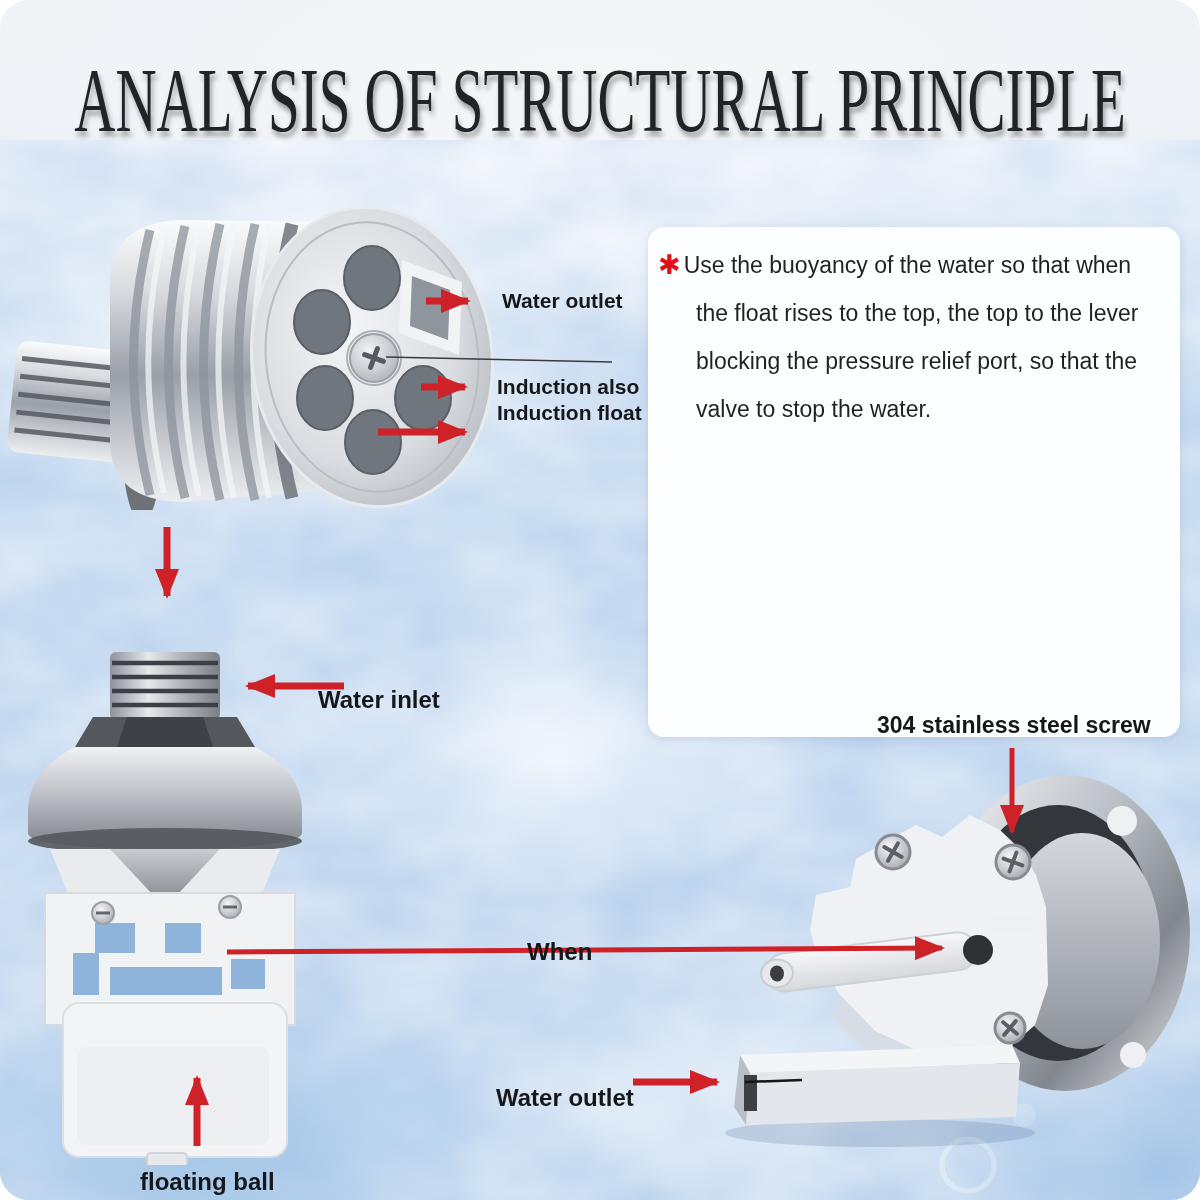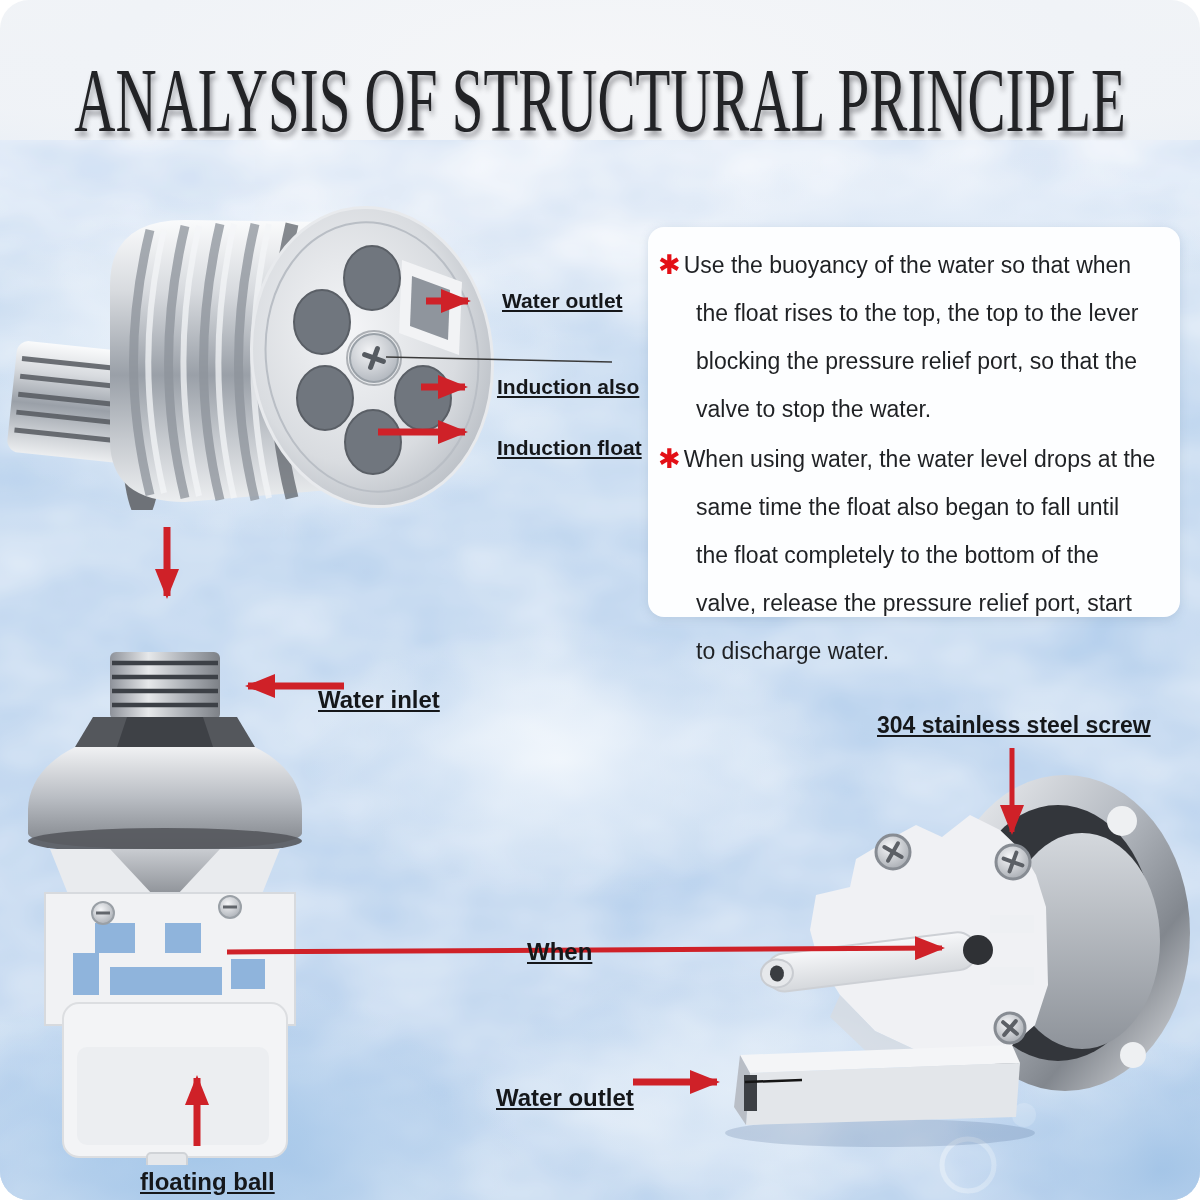--- a/index.html
+++ b/index.html
@@ -22,31 +22,31 @@
 
   .title{
     position:absolute;left:0;top:48px;width:100%;text-align:center;
     font-family:"Liberation Serif",serif;font-weight:400;font-size:57px;
     color:#222326;letter-spacing:0px;white-space:nowrap;
     transform:scaleY(1.6);transform-origin:50% 0;
     text-shadow:2px 3px 4px rgba(45,45,50,.45);
   }
 
   .panel{
-    position:absolute;left:648px;top:227px;width:532px;height:390px;
+    position:absolute;left:648px;top:227px;width:532px;height:510px;
     background:#fdfeff;border-radius:16px;box-shadow:0 2px 8px rgba(120,150,180,.25);
     box-sizing:border-box;padding:14px 24px 0 10px;
   }
   .panel p{
     margin:0 0 2px 0;font-size:23px;line-height:48px;color:#1f2124;
     padding-left:38px;text-indent:-38px;
   }
   .ast{color:#e30f16;font-size:27px;margin-right:3px;vertical-align:-1px;}
 
-  .lbl{position:absolute;font-weight:700;color:#15171a;white-space:nowrap;text-decoration:underline;}
+  .lbl{position:absolute;font-weight:700;color:#15171a;white-space:nowrap;}
   .lbl-sm{font-size:21px;}
   .lbl-md{font-size:23px;text-align:center;}
   .lbl-lg{font-size:24px;margin-top:18px;}
 
   .overlay,.valve{position:absolute;}
 </style>
 </head>
 <body>
 
 <div class="stage">
@@ -285,21 +285,20 @@
       <ellipse cx="190" cy="378" rx="155" ry="14" fill="rgba(80,110,150,.22)"></ellipse>
       <polygon points="50,300 322,290 330,308 60,318" fill="#f4f5f7"></polygon>
       <polygon points="60,318 330,308 326,362 56,370" fill="#e3e6ea"></polygon>
       <polygon points="50,300 60,318 56,370 44,352" fill="#b9bec6"></polygon>
       <rect x="54" y="320" width="13" height="36" fill="#3c3f44"></rect>
     </g>
   </svg>
 
   <div class="panel">
     <p><span class="ast">✱</span><span>Use the buoyancy of the water so that when the float rises to the top, the top to the lever blocking the pressure relief port, so that the valve to stop the water.</span></p>
-    <p><span class="ast">✱</span><span>When using water, the water level drops at the same time the float also began to fall until the float completely to the bottom of the valve, release the pressure relief port, start to discharge water.</span></p>
   </div>
 
   <svg class="overlay" style="left:0;top:0" width="1200" height="1200" viewBox="0 0 1200 1200">
     <defs>
       <marker id="ah" markerUnits="userSpaceOnUse" markerWidth="30" markerHeight="24" refX="27" refY="12" orient="auto">
         <path d="M0,0 L30,12 L0,24 z" fill="#cf2128"></path>
       </marker>
     </defs>
     <g stroke="#cf2128" fill="none">
       <line x1="426" y1="301" x2="468" y2="301" stroke-width="7" marker-end="url(#ah)"></line>
@@ -311,20 +310,20 @@
       <line x1="227" y1="952" x2="942" y2="948" stroke-width="5" marker-end="url(#ah)"></line>
       <line x1="633" y1="1082" x2="717" y2="1082" stroke-width="7" marker-end="url(#ah)"></line>
       <line x1="197" y1="1146" x2="197" y2="1078" stroke-width="7" marker-end="url(#ah)"></line>
     </g>
     <line x1="386" y1="357" x2="612" y2="362" stroke="#3a3a3a" stroke-width="1.5"></line>
     <line x1="745" y1="1082" x2="802" y2="1080" stroke="#151515" stroke-width="2.5"></line>
   </svg>
 
   <div class="lbl lbl-sm" style="left:502px;top:289px">Water outlet</div>
   <div class="lbl lbl-sm" style="left:497px;top:375px">Induction also</div>
-  <div class="lbl lbl-sm" style="left:497px;top:436px">Induction float</div>
+  <div class="lbl lbl-sm" style="left:497px;top:401px">Induction float</div>
   <div class="lbl lbl-lg" style="left:318px;top:668px">Water inlet</div>
   <div class="lbl lbl-md" style="left:877px;top:712px">304 stainless steel screw</div>
   <div class="lbl lbl-lg" style="left:527px;top:920px">When</div>
   <div class="lbl lbl-lg" style="left:496px;top:1066px">Water outlet</div>
   <div class="lbl lbl-lg" style="left:140px;top:1150px">floating ball</div>
 
 </div>
 
 </body></html>

